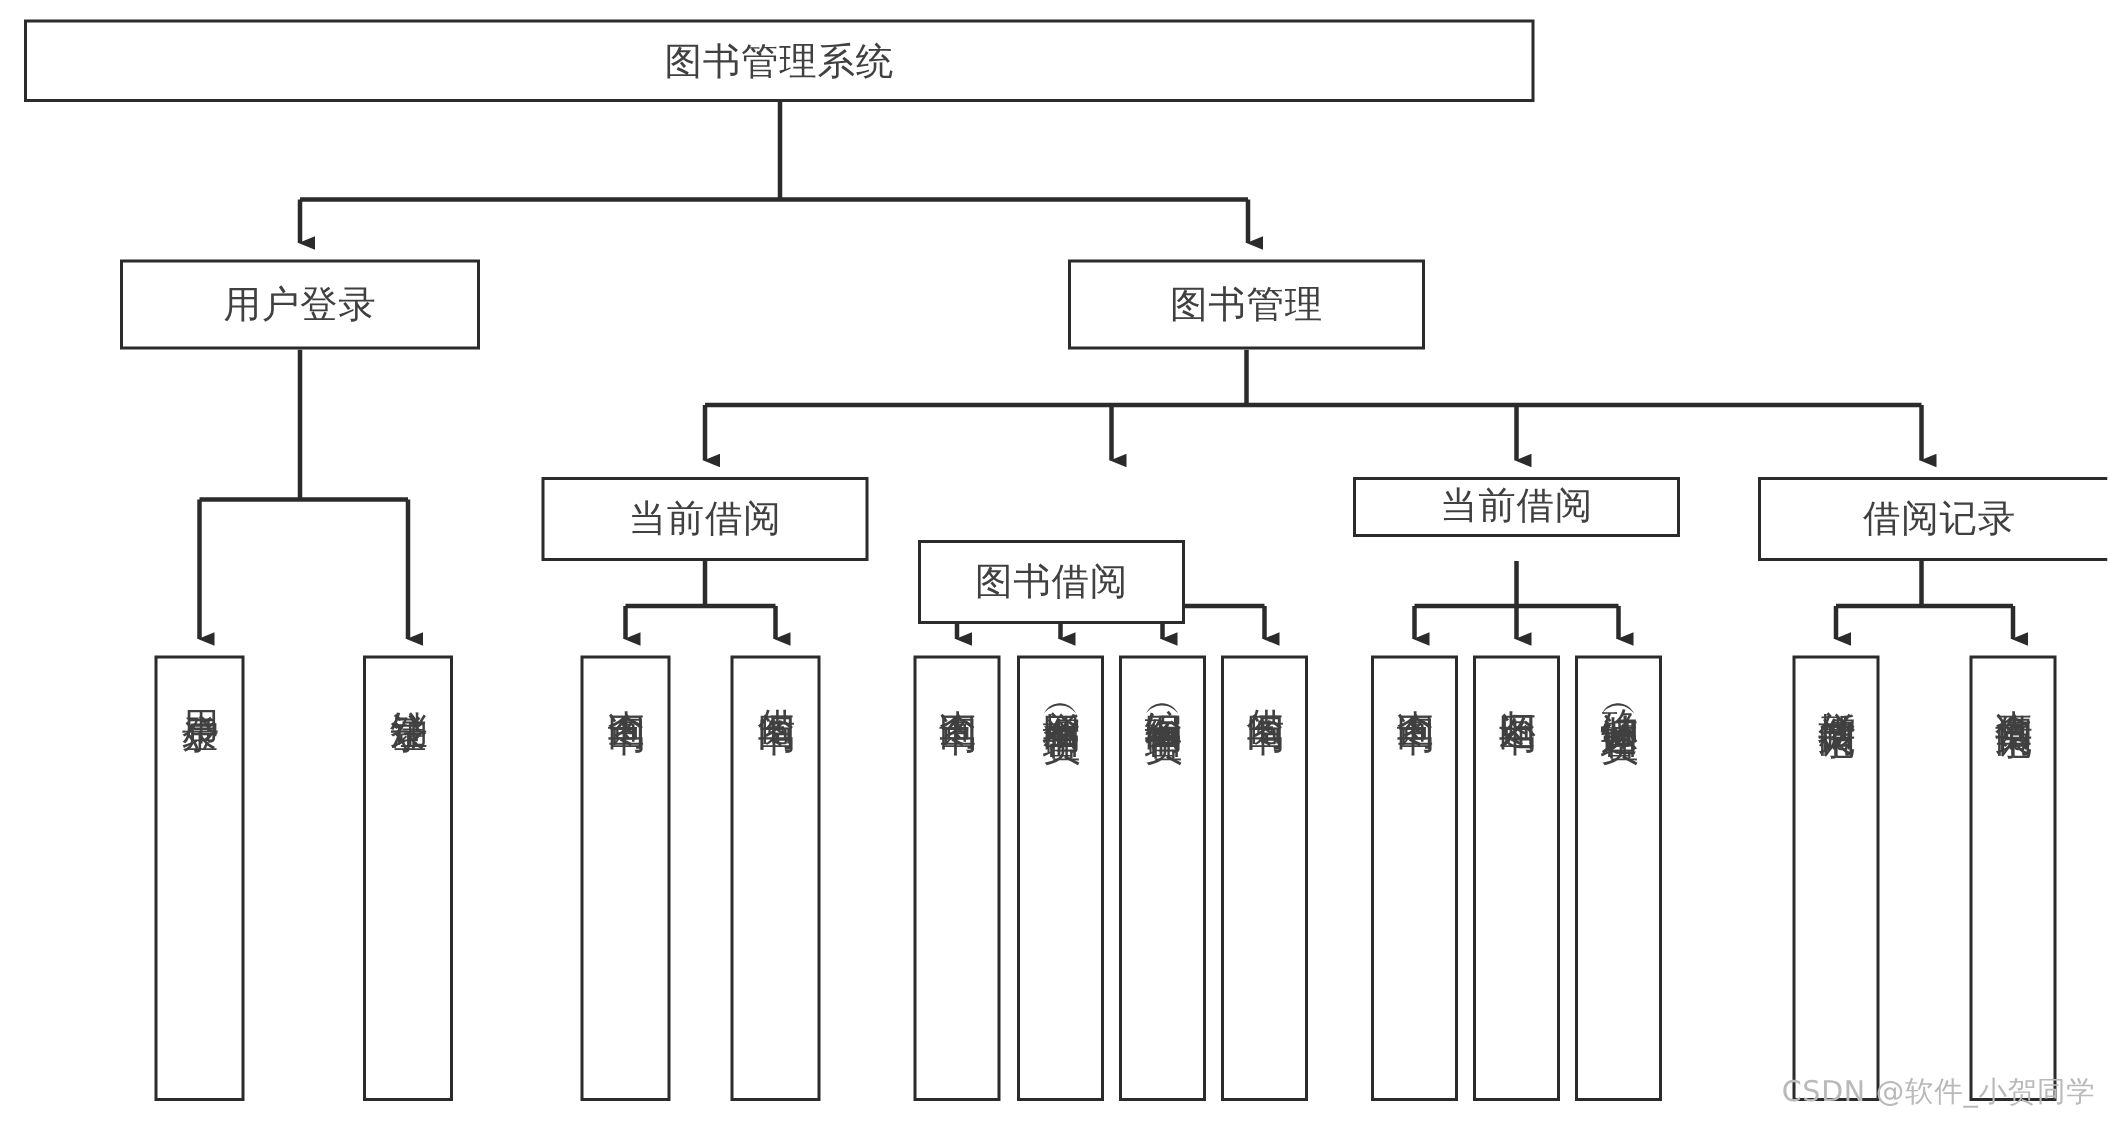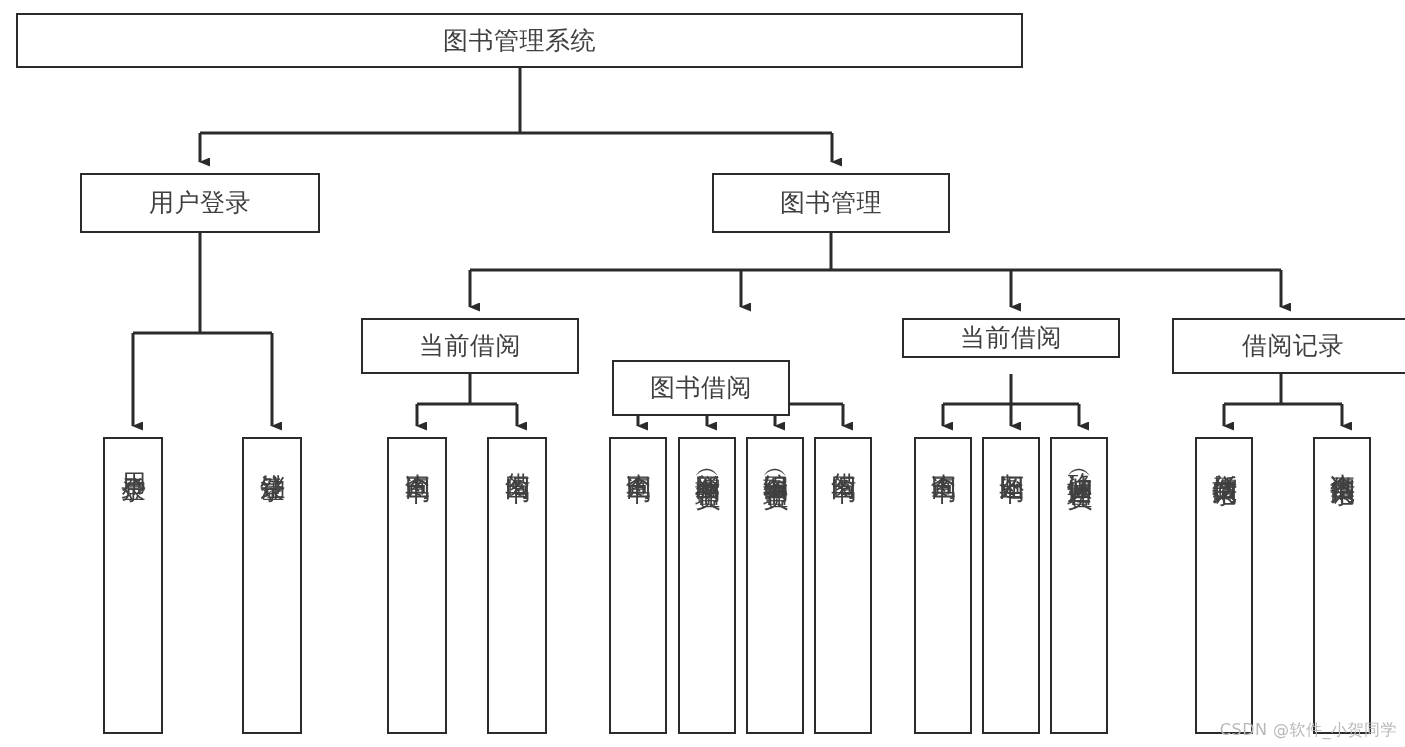--- a/index.html
+++ b/index.html
@@ -59,21 +59,21 @@
     text-orientation: upright;
     font-size: 25px;
     line-height: 1.05;
     letter-spacing: 2px;
     white-space: nowrap;
   }
   #watermark {
     position: absolute;
     right: 8px;
     bottom: 6px;
-    font-size: 16px;
+    font-size: 19px;
     color: #b9b9b9;
     letter-spacing: 0.5px;
     z-index: 5;
     white-space: nowrap;
     font-family: "DejaVu Sans", "Liberation Sans", sans-serif;
   }
 </style>
 </head>
 <body>
 

